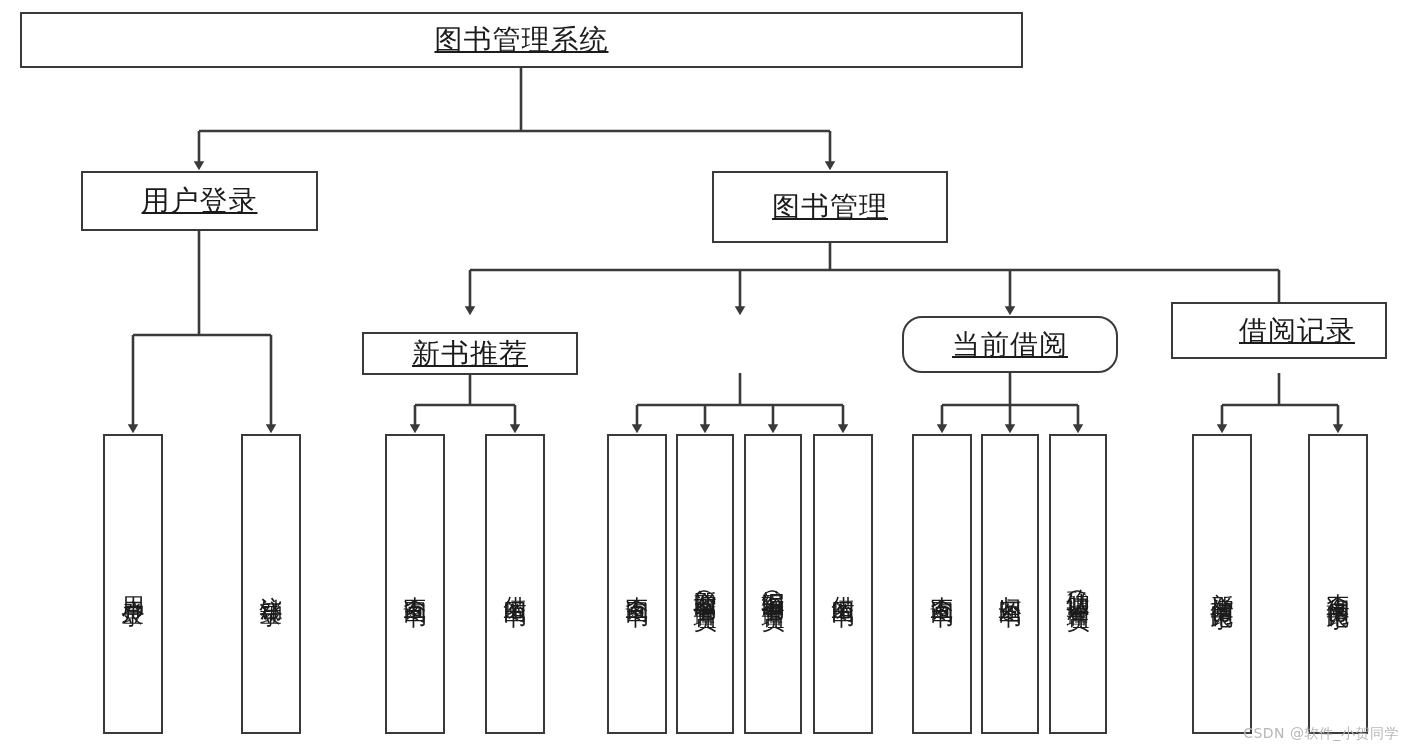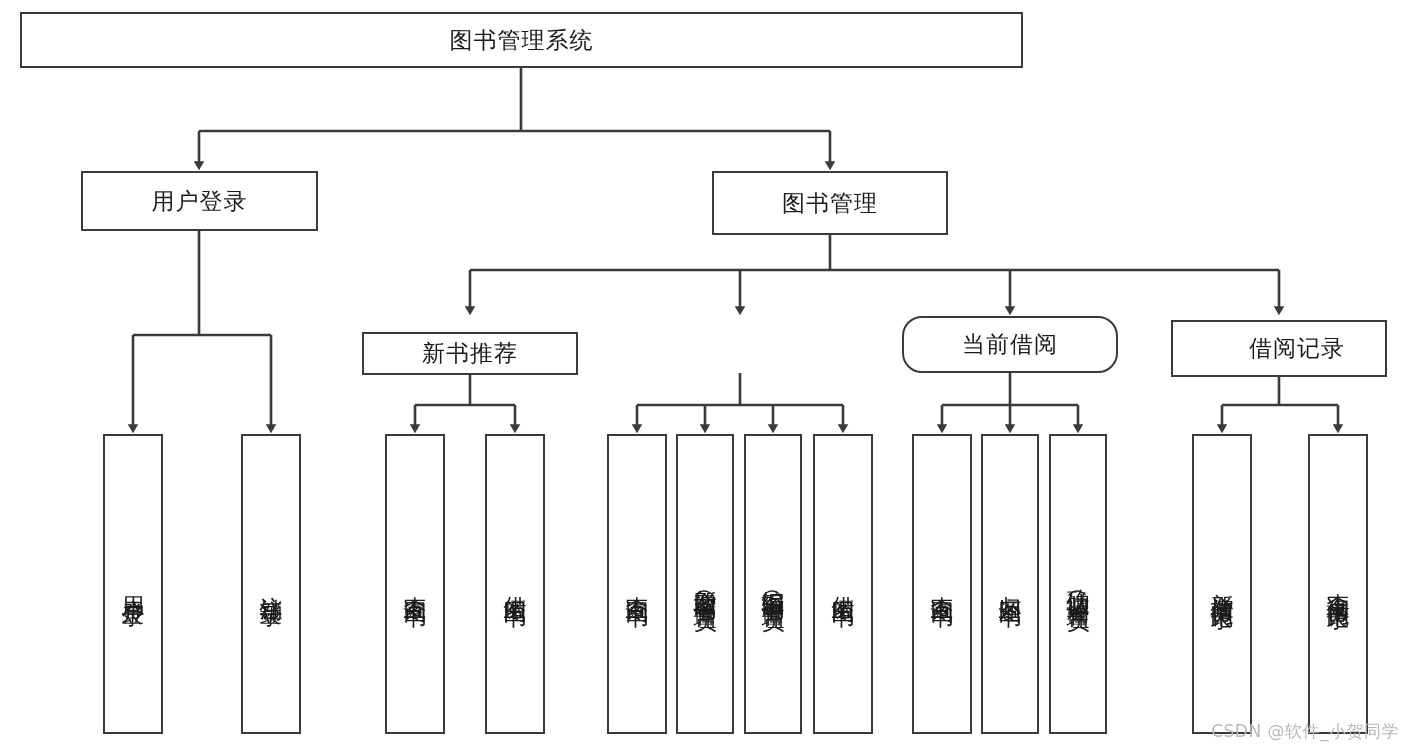--- a/index.html
+++ b/index.html
@@ -31,41 +31,42 @@
     box-sizing: border-box;
     border: 2.5px solid #3a3a3a;
     background: #ffffff;
     display: flex;
     align-items: center;
     justify-content: center;
     color: #1b1b1b;
     text-align: center;
   }
   .node.h {
-    font-size: 23px;
+    font-size: 28px;
     letter-spacing: 1px;
+    text-decoration: underline;
   }
   .node.v {
     writing-mode: vertical-rl;
     text-orientation: upright;
     font-size: 23px;
     letter-spacing: 3px;
     line-height: 1;
     padding: 6px 0;
   }
   .node.v .lbl {
     writing-mode: vertical-rl;
     text-orientation: upright;
     white-space: nowrap;
   }
   .watermark {
     position: absolute;
     right: 6px;
     bottom: 4px;
-    font-size: 17px;
+    font-size: 14px;
     color: #b8b8b8;
     letter-spacing: 0.5px;
     user-select: none;
     white-space: nowrap;
   }
 </style>
 </head>
 <body>
 
 <div id="canvas">
@@ -122,31 +123,31 @@
     </g>
   </svg>
 
   <div class="node h" style="left:20px; top:12px; width:1003px; height:56px;">
     <span class="lbl">图书管理系统</span>
   </div>
 
   <div class="node h" style="left:81px; top:171px; width:237px; height:60px;">
     <span class="lbl">用户登录</span>
   </div>
-  <div class="node h" style="left:712px; top:171px; width:236px; height:64px;">
+  <div class="node h" style="left:712px; top:171px; width:236px; height:72px;">
     <span class="lbl">图书管理</span>
   </div>
 
   <div class="node h" style="left:362px; top:332px; width:216px; height:43px;text-align:right;">
     <span class="lbl">新书推荐</span>
   </div>
   <div class="node h" style="left:902px; top:316px; width:216px; height:57px;border-radius:20px;">
     <span class="lbl">当前借阅</span>
   </div>
-  <div class="node h" style="left:1171px; top:320px; width:216px; height:57px;padding-left:36px;">
+  <div class="node h" style="left:1171px; top:302px; width:216px; height:57px;padding-left:36px;">
     <span class="lbl">借阅记录</span>
   </div>
 
   <div class="node v" style="left:103px; top:434px; width:60px; height:300px;">
     <span class="lbl">用户登录</span>
   </div>
   <div class="node v" style="left:241px; top:434px; width:60px; height:300px;">
     <span class="lbl">注销登录</span>
   </div>
 

